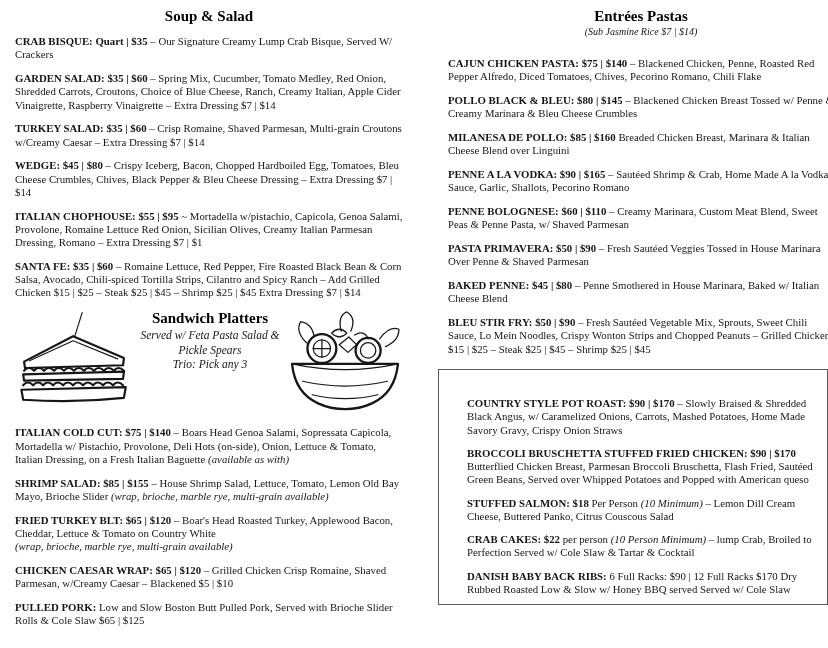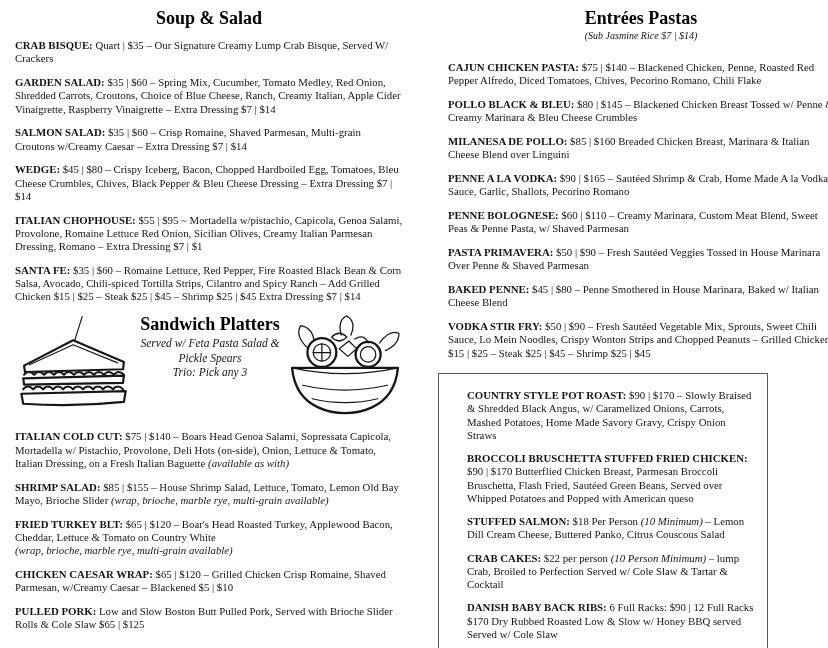--- a/index.html
+++ b/index.html
@@ -1,34 +1,34 @@
 <!DOCTYPE html>
 <html><head>
 <meta charset="utf-8">
 <style>
   html,body{margin:0;padding:0;background:#ffffff;}
   body{width:828px;height:648px;font-family:"Liberation Serif","DejaVu Serif",serif;color:#151515;}
   .page{position:relative;width:828px;height:648px;overflow:hidden;background:#fff;}
   .col{position:absolute;top:0;}
   .col-left{left:15px;width:388px;}
   .col-right{left:448px;width:386px;}
-  h1.sec{font-size:18px;font-weight:bold;text-align:center;margin:8px 0 10px;color:#000;}
+  h1.sec{font-size:15px;font-weight:bold;text-align:center;margin:8px 0 10px;color:#000;}
   .col-right h1.sec{margin:8px 0 0;}
   .sub{font-style:italic;text-align:center;font-size:10px;margin:1px 0 20px;}
   p.item{font-size:10.8px;line-height:1.23;margin:0 0 10.5px;}
   .nm{font-weight:bold;}
-  .pr{font-weight:normal;}
+  .pr{font-weight:bold;}
   .nt{font-style:italic;}
   .sand-head{display:flex;margin:2px 0 8px;}
   .sand-head .mid{flex:1;text-align:center;padding-bottom:2px;}
   .sand-head .mid h1{margin:0 0 1px;}
   .sand-head .mid .sub{margin:0;line-height:1.25;font-size:11.5px;}
   .illus{flex:0 0 auto;}
-  .box{border:1.5px solid #5a5a5a;margin:13px 0 0 -10px;width:330px;box-sizing:border-box;
-       padding:15px 12px 8px 28px;background:#fff;}
+  .box{border:1.5px solid #5a5a5a;margin:13px 0 0 -10px;width:390px;box-sizing:border-box;
+       padding:27px 12px 8px 28px;background:#fff;}
   .box p.item{margin:0 0 10px;}
   .box p.item:last-child{margin-bottom:0;}
   svg .ln{fill:none;stroke:#161616;stroke-width:2.4;stroke-linecap:round;stroke-linejoin:round;}
   svg .ln2{fill:none;stroke:#161616;stroke-width:1.3;stroke-linecap:round;stroke-linejoin:round;}
   svg .fw{fill:#fff;stroke:#161616;stroke-width:2.4;stroke-linejoin:round;}
 </style>
 </head>
 <body>
 
 <div class="page">
@@ -43,21 +43,21 @@
       <span class="ds">– Our Signature Creamy Lump Crab Bisque, Served W/ Crackers</span>
     </p>
 
     <p class="item">
       <b class="nm">GARDEN SALAD:</b>
       <b class="pr">$35 | $60</b>
       <span class="ds">– Spring Mix, Cucumber, Tomato Medley, Red Onion, Shredded Carrots, Croutons, Choice of Blue Cheese, Ranch, Creamy Italian, Apple Cider Vinaigrette, Raspberry Vinaigrette – Extra Dressing $7 | $14</span>
     </p>
 
     <p class="item">
-      <b class="nm">SALMON SALAD:</b>
+      <b class="nm">TURKEY SALAD:</b>
       <b class="pr">$35 | $60</b>
       <span class="ds">– Crisp Romaine, Shaved Parmesan, Multi-grain Croutons w/Creamy Caesar – Extra Dressing $7 | $14</span>
     </p>
 
     <p class="item">
       <b class="nm">WEDGE:</b>
       <b class="pr">$45 | $80</b>
       <span class="ds">– Crispy Iceberg, Bacon, Chopped Hardboiled Egg, Tomatoes, Bleu Cheese Crumbles, Chives, Black Pepper &amp; Bleu Cheese Dressing – Extra Dressing $7 | $14</span>
     </p>
 
@@ -187,21 +187,21 @@
       <span class="ds">– Fresh Sautéed Veggies Tossed in House Marinara Over Penne &amp; Shaved Parmesan</span>
     </p>
 
     <p class="item">
       <b class="nm">BAKED PENNE:</b>
       <b class="pr">$45 | $80</b>
       <span class="ds">– Penne Smothered in House Marinara, Baked w/ Italian Cheese Blend</span>
     </p>
 
     <p class="item">
-      <b class="nm">VODKA STIR FRY:</b>
+      <b class="nm">BLEU STIR FRY:</b>
       <b class="pr">$50 | $90</b>
       <span class="ds">– Fresh Sautéed Vegetable Mix, Sprouts, Sweet Chili Sauce, Lo Mein Noodles, Crispy Wonton Strips and Chopped Peanuts – Grilled Chicken $15 | $25 – Steak $25 | $45 – Shrimp $25 | $45</span>
     </p>
 
     <div class="box">
 
       <p class="item">
         <b class="nm">COUNTRY STYLE POT ROAST:</b>
         <b class="pr">$90 | $170</b>
         <span class="ds">– Slowly Braised &amp; Shredded Black Angus, w/ Caramelized Onions, Carrots, Mashed Potatoes, Home Made Savory Gravy, Crispy Onion Straws</span>

